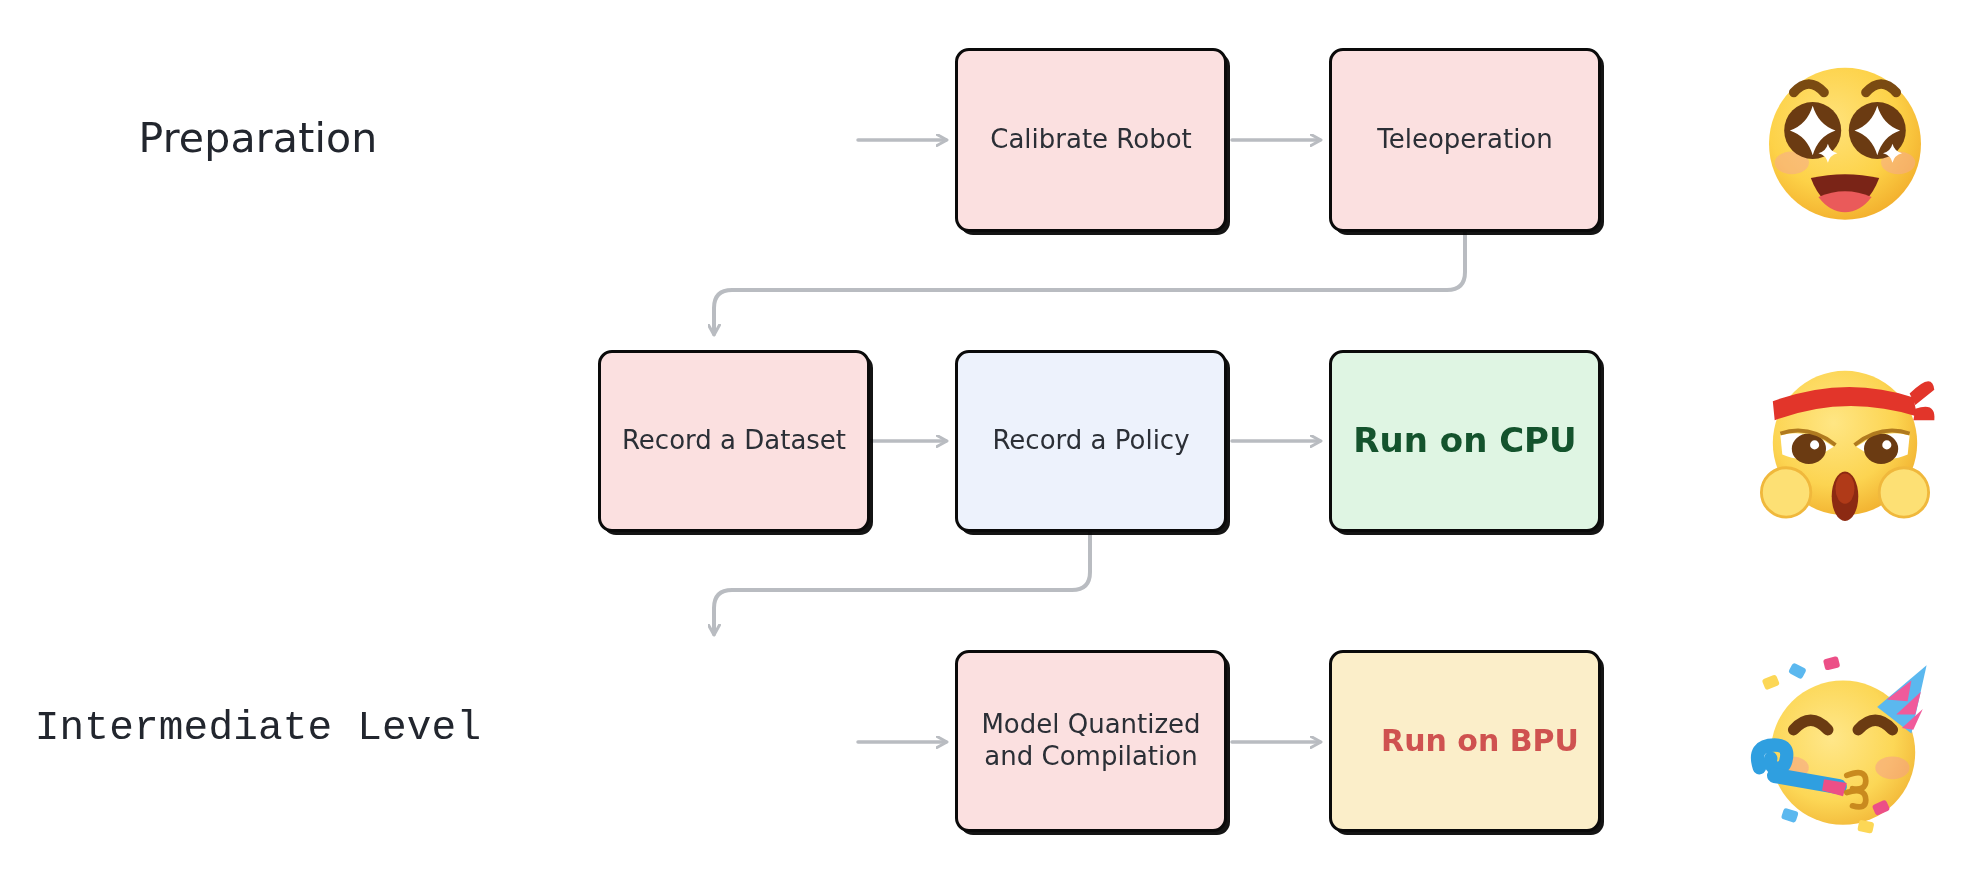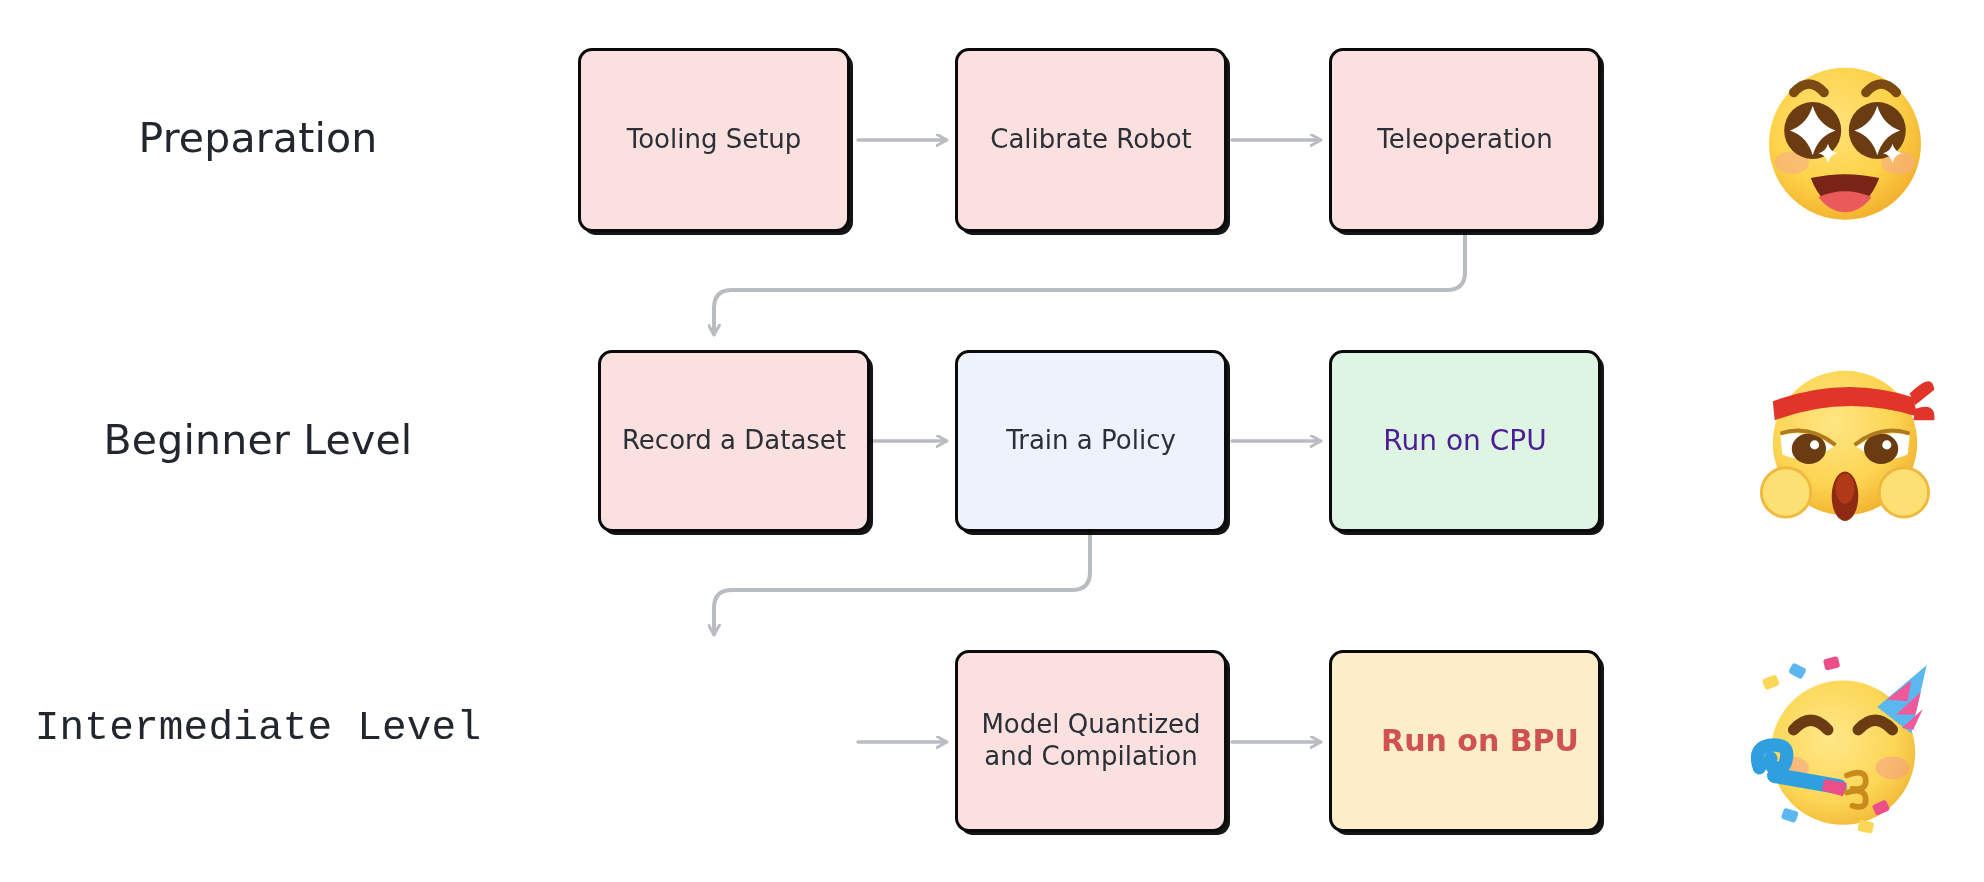--- a/index.html
+++ b/index.html
@@ -51,23 +51,23 @@
     padding: 4px 10px;
     box-shadow: 4px 4px 0 -1px rgba(0,0,0,0.92);
   }
   .node.pink   { background: #fbe0e0; }
   .node.blue   { background: #edf2fc; }
   .node.green  { background: #dff5e3; }
   .node.yellow { background: #fbeec9; }
 
   .node .label { display: block; }
   .node.accent-blue .label {
-    color: #4c1d95;
-    font-weight: normal;
-    font-size: 28px;
+    color: #14532d;
+    font-weight: bold;
+    font-size: 34px;
   }
   .node.accent-red .label {
     color: #cf5250;
     font-weight: bold;
     font-size: 30px;
     margin-left: 30px;
   }
 
   
   #wires {
@@ -123,23 +123,20 @@
       <path d="M1465,232 L1465,272 Q1465,290 1447,290 L732,290 Q714,290 714,308 L714,334" fill="none" stroke="#b9bcc1" stroke-width="4" stroke-linecap="round" stroke-linejoin="round" marker-end="url(#ah)"></path>
     </g>
 
     <g>
       <path d="M1090,532 L1090,572 Q1090,590 1072,590 L732,590 Q714,590 714,608 L714,634" fill="none" stroke="#b9bcc1" stroke-width="4" stroke-linecap="round" stroke-linejoin="round" marker-end="url(#ah)"></path>
     </g>
   </svg>
 
   <div class="row-label" style="top:118px;">Preparation</div>
 
-  <div class="node pink" style="left:578px; top:48px; width:272px; height:184px;">
-    <span class="label">Tooling Setup</span>
-  </div>
 
   <div class="node pink" style="left:955px; top:48px; width:272px; height:184px;">
     <span class="label">Calibrate Robot</span>
   </div>
 
   <div class="node pink" style="left:1329px; top:48px; width:272px; height:184px;">
     <span class="label">Teleoperation</span>
   </div>
 
   <div class="emoji" style="left:1750px; top:45px;">
@@ -160,28 +157,27 @@
       <circle cx="67" cy="45" r="15" fill="#6b3b12"></circle>
       <path d="M33,32 Q36,42 45,45 Q36,48 33,58 Q30,48 21,45 Q30,42 33,32 Z" fill="#ffffff"></path>
       <path d="M67,32 Q70,42 79,45 Q70,48 67,58 Q64,48 55,45 Q64,42 67,32 Z" fill="#ffffff"></path>
       <path d="M41,52 Q42,56 46,57 Q42,58 41,62 Q40,58 36,57 Q40,56 41,52 Z" fill="#ffffff"></path>
       <path d="M75,52 Q76,56 80,57 Q76,58 75,62 Q74,58 70,57 Q74,56 75,52 Z" fill="#ffffff"></path>
       <path d="M32,70 Q50,66 68,70 Q62,86 50,86 Q38,86 32,70 Z" fill="#7a2417"></path>
       <path d="M36,80 Q50,74 64,80 Q58,88 50,88 Q42,88 36,80 Z" fill="#ea5a5a"></path>
     </svg>
   </div>
 
-  <div class="row-label" style="top:420px;">Beginner Level</div>
 
   <div class="node pink" style="left:578px; top:350px; width:272px; height:182px;margin-left:20px;">
     <span class="label">Record a Dataset</span>
   </div>
 
   <div class="node blue" style="left:955px; top:350px; width:272px; height:182px;">
-    <span class="label">Train a Policy</span>
+    <span class="label">Record a Policy</span>
   </div>
 
   <div class="node green accent-blue" style="left:1329px; top:350px; width:272px; height:182px;">
     <span class="label">Run on CPU</span>
   </div>
 
   <div class="emoji" style="left:1750px; top:348px;">
     <svg viewBox="0 0 100 100" xmlns="http://www.w3.org/2000/svg">
       <defs>
         <radialGradient id="g2" cx="42%" cy="36%" r="70%">

